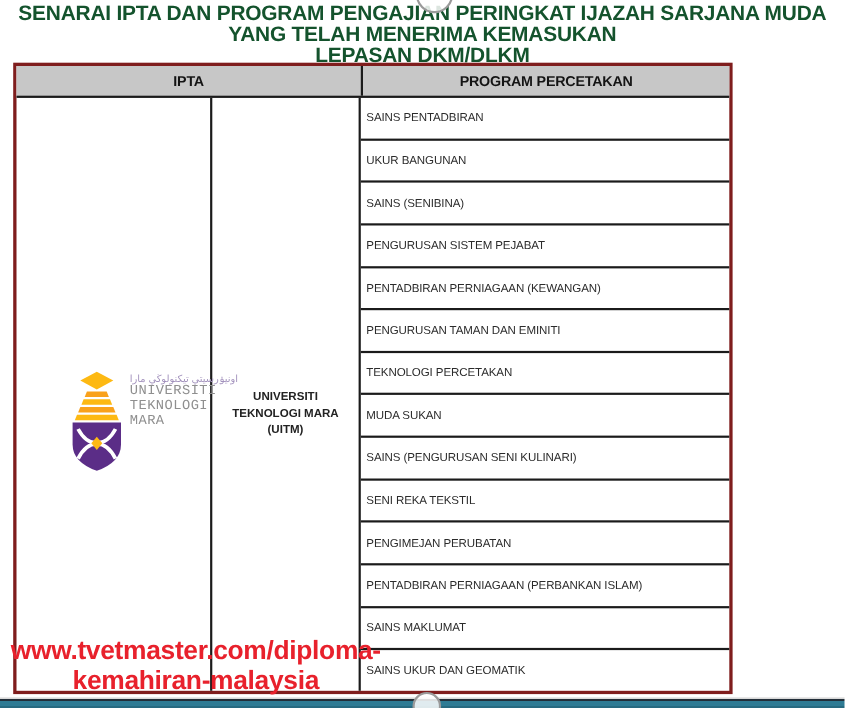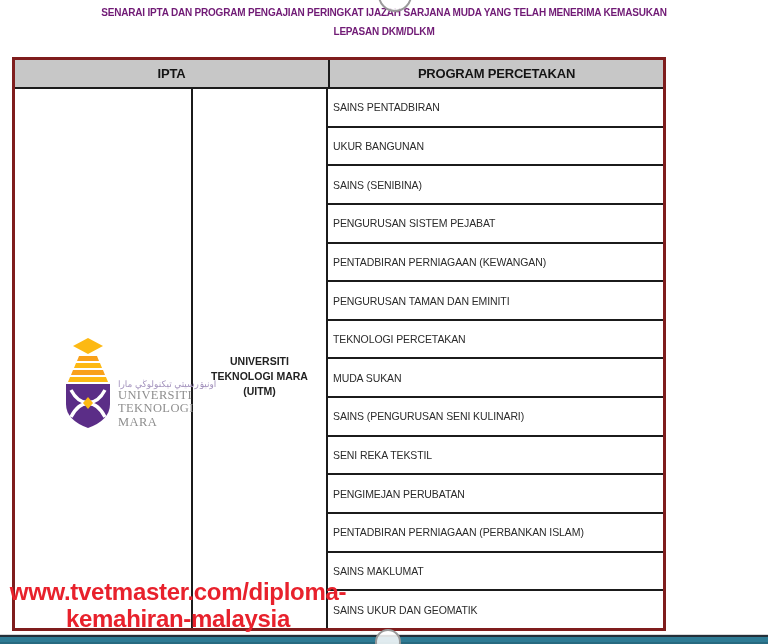--- a/index.html
+++ b/index.html
@@ -8,22 +8,22 @@
     position:relative;
     width:768px;height:644px;
     background:#ffffff;
     overflow:hidden;
     font-family:"Liberation Sans", sans-serif;
   }
   
   .doc-title{
     position:absolute;top:3px;left:0;width:768px;
     text-align:center;
-    font-weight:700;font-size:10px;line-height:19px;
-    color:#701a75;letter-spacing:-0.2px;
+    font-weight:700;font-size:19px;line-height:19px;
+    color:#14532d;letter-spacing:-0.2px;
   }
   
   .main-table{
     position:absolute;left:12px;top:57px;
     width:654px;height:574px;
     border:3px solid #7f1d1d;
     display:flex;flex-direction:column;
     background:#ffffff;
   }
   .thead{
@@ -54,30 +54,30 @@
   .prog-row{
     flex:1;display:flex;align-items:center;
     padding-left:5px;
     border-bottom:2px solid #1b1b1b;
     font-size:10.5px;color:#2b2b2b;letter-spacing:-0.1px;
   }
   .prog-row:last-child{border-bottom:none;}
   
   .logo-wrap{
     position:absolute;left:47px;top:248px;
-    width:128px;display:flex;align-items:flex-end;gap:4px;
+    width:128px;display:flex;align-items:flex-start;gap:4px;
   }
   .logo-mark{flex:0 0 52px;}
   .logo-text{padding-top:2px;}
   .logo-arabic{
     font-size:9px;line-height:10px;color:#a392bd;
     white-space:nowrap;letter-spacing:1px;
   }
   .logo-uni{
-    font-family:Liberation Serif, serif;
+    font-family:Liberation Mono, monospace;
     font-size:12.5px;line-height:13.5px;color:#8f8f8f;
     letter-spacing:0.4px;
   }
   
   .ipta-name{
     position:absolute;left:0;top:265px;width:100%;
     padding:0 12px;
     text-align:center;
     font-weight:700;font-size:10.5px;line-height:15px;color:#222;
   }

